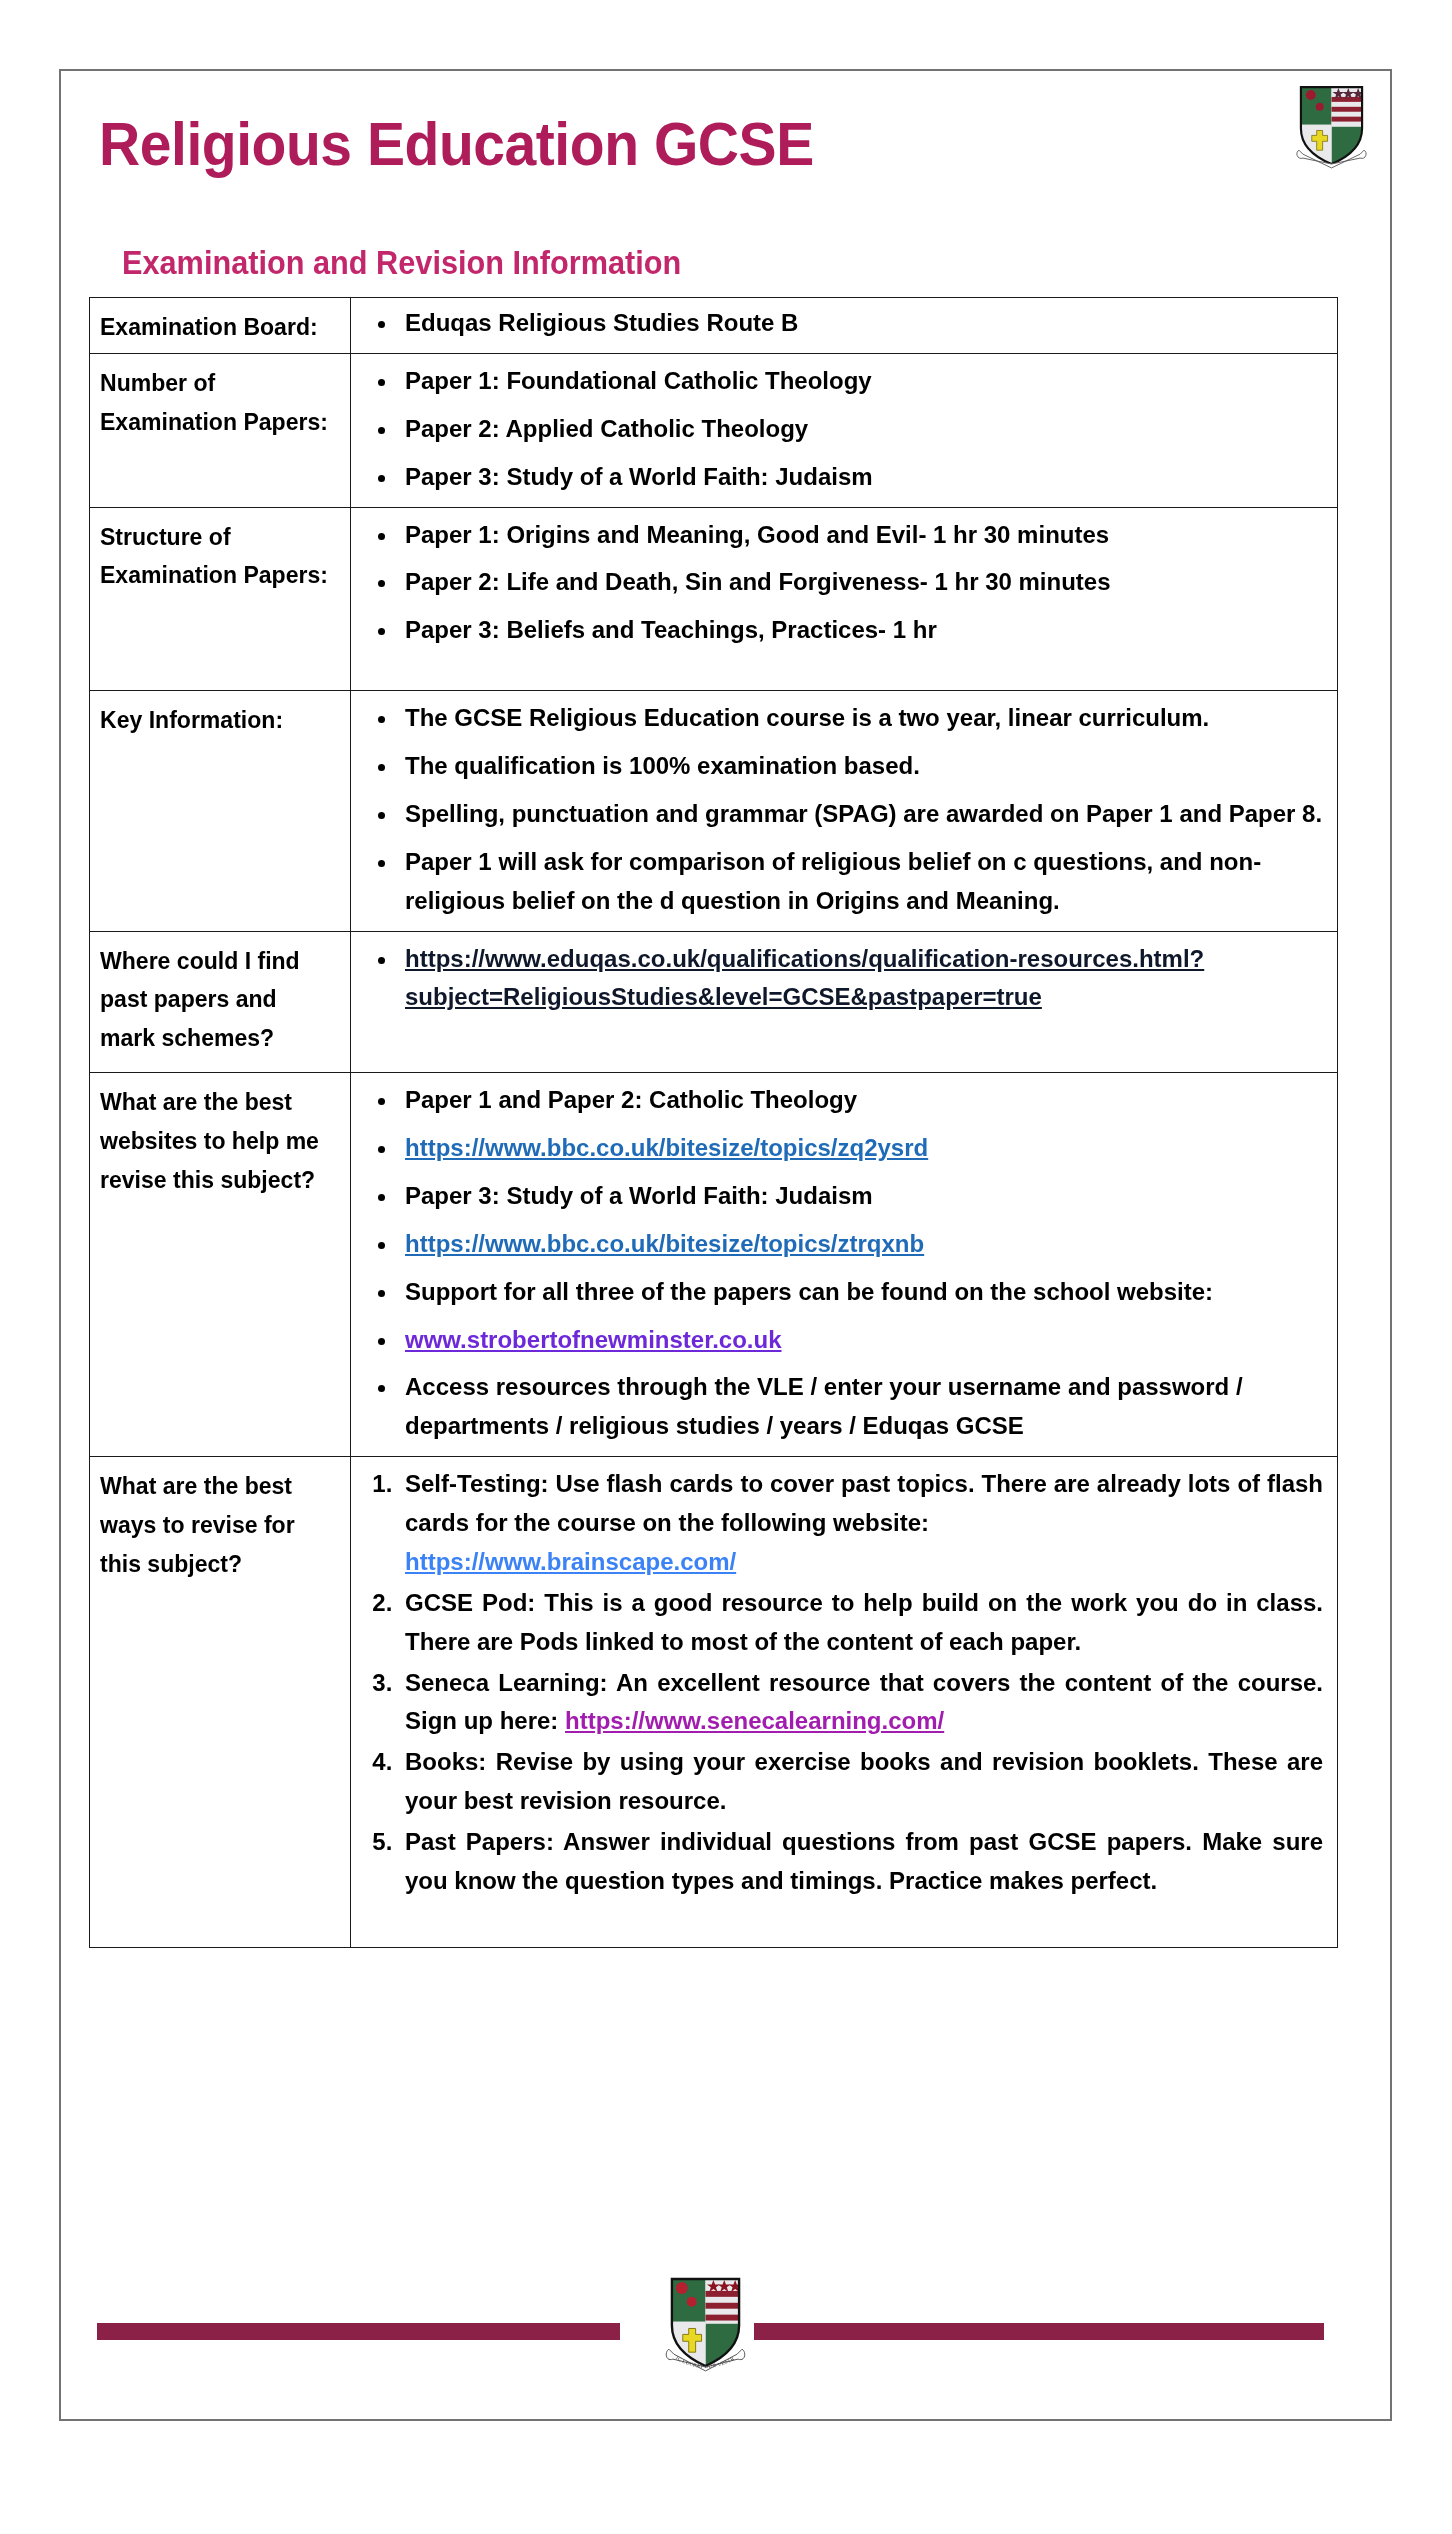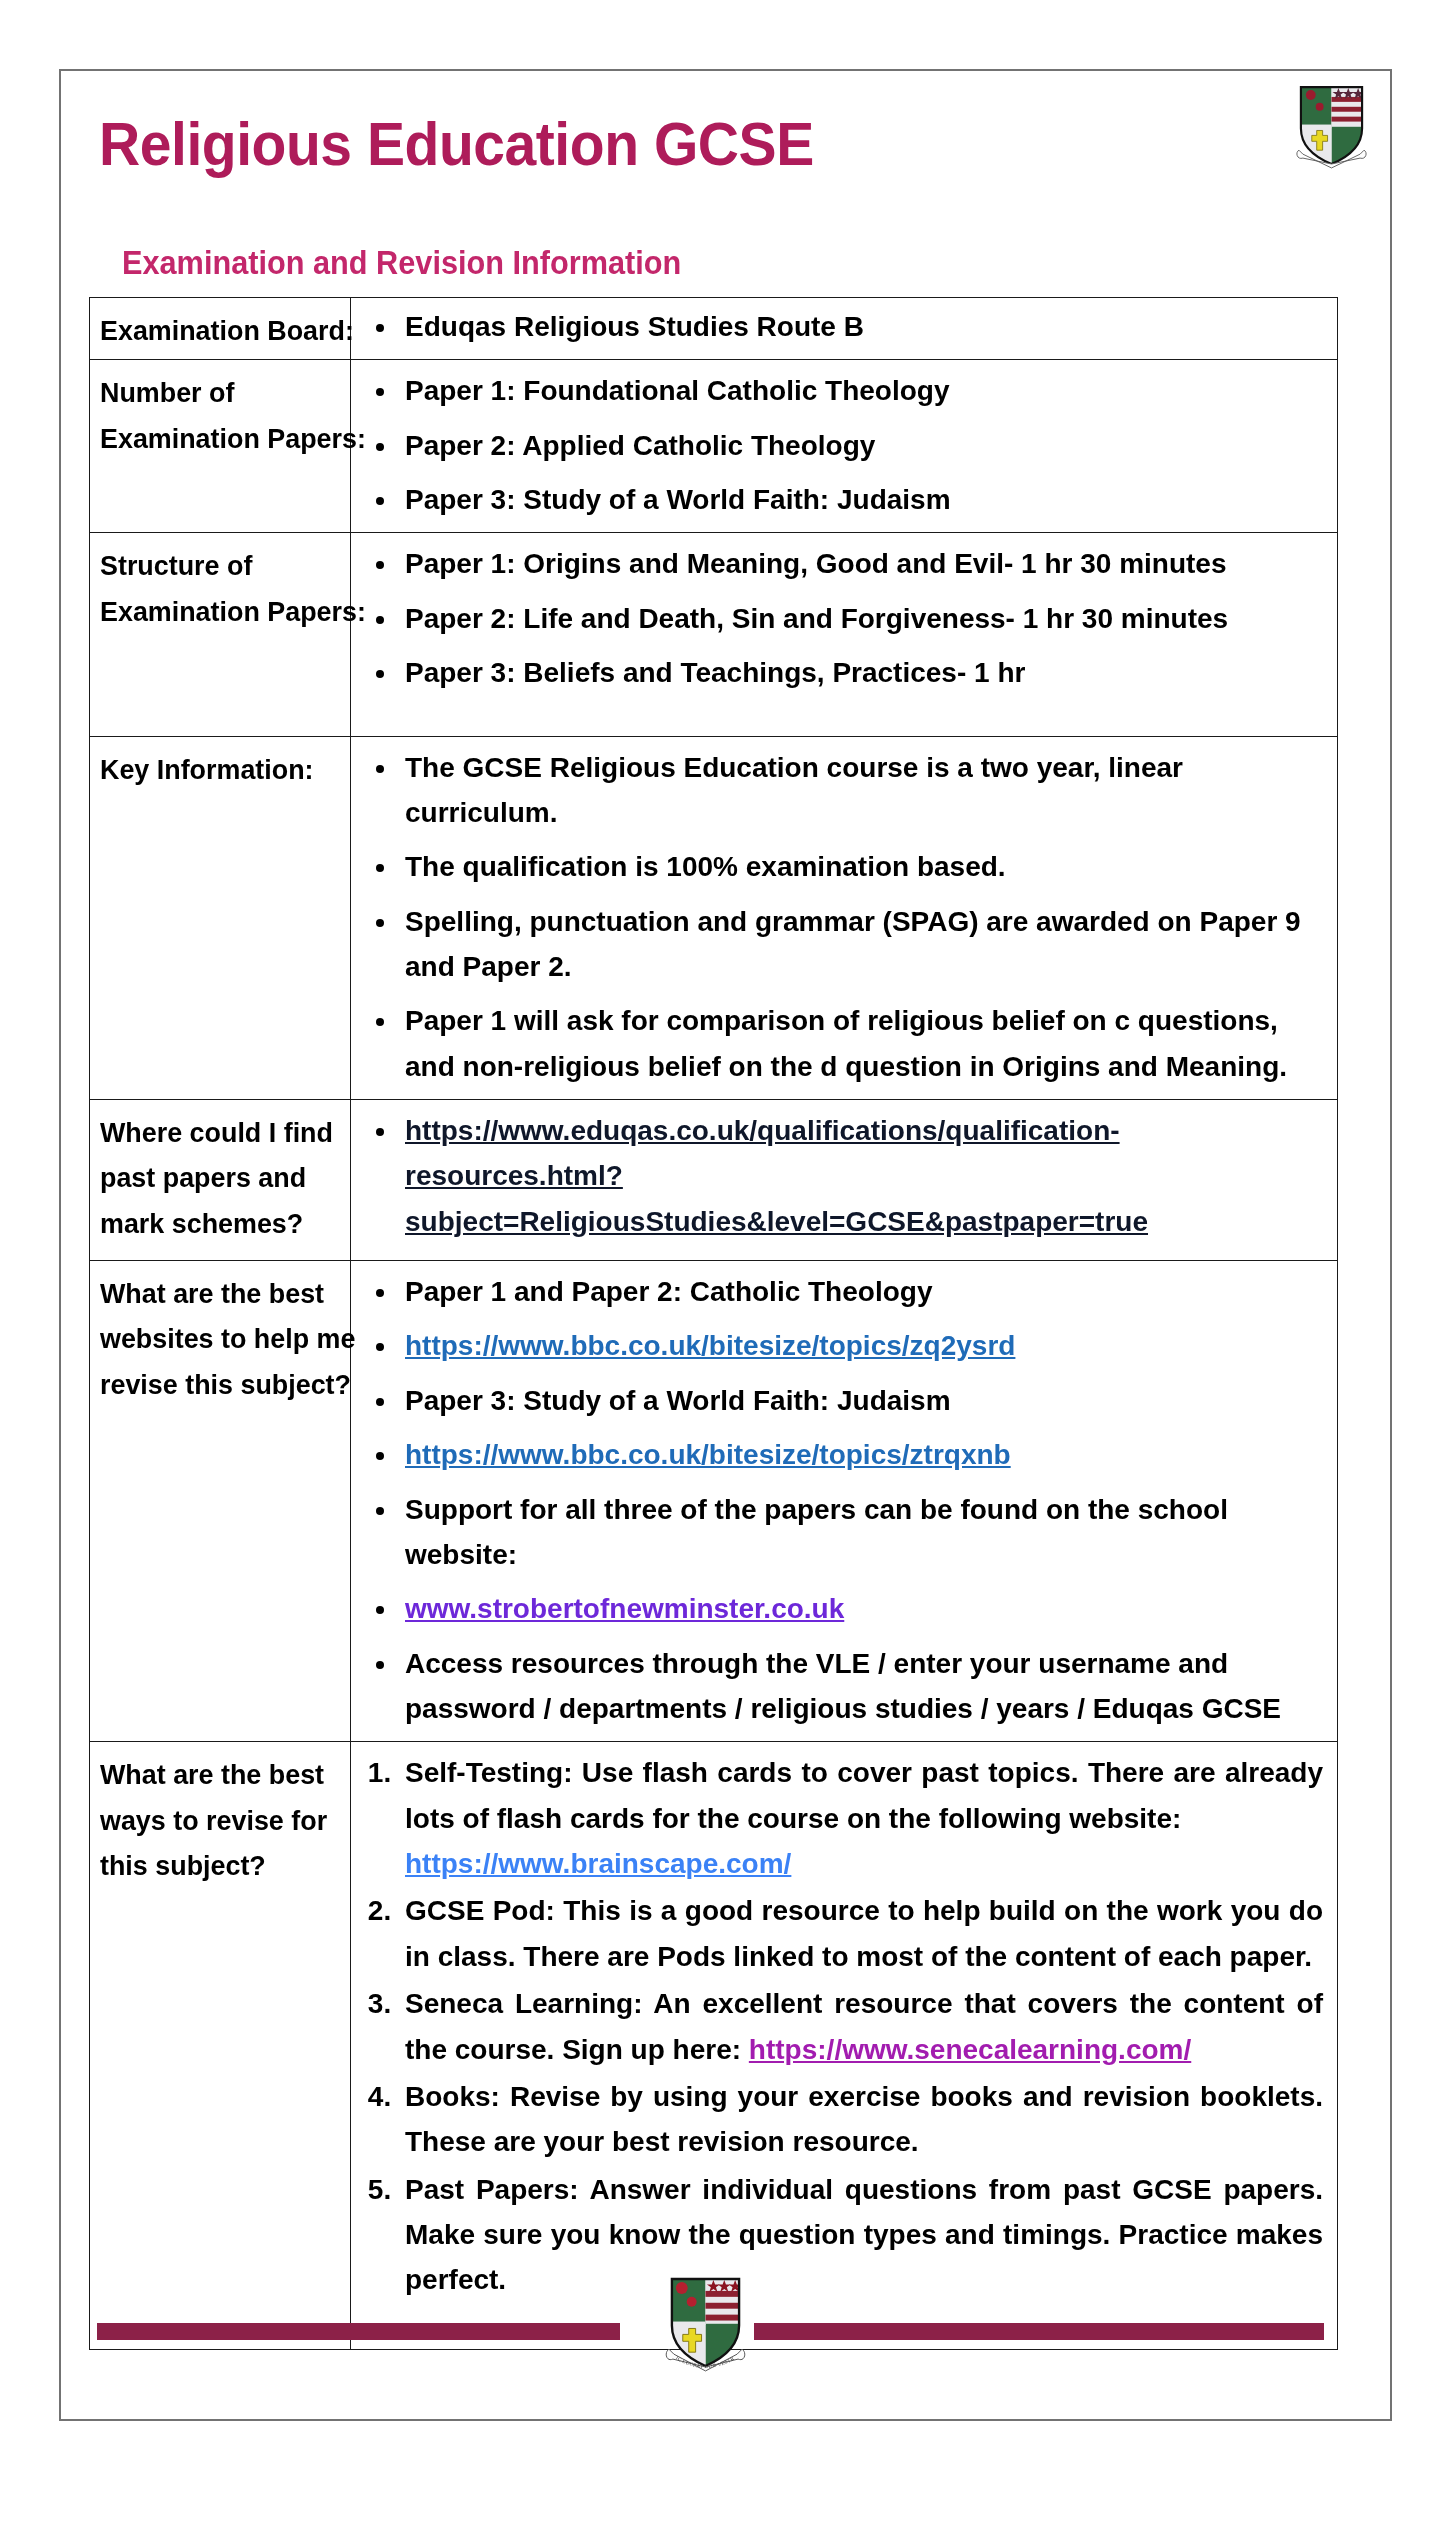--- a/index.html
+++ b/index.html
@@ -79,21 +79,21 @@
     top: 226px;
     width: 1249px;
     border-collapse: collapse;
     table-layout: fixed;
     font-family: "Liberation Sans Narrow", "Liberation Sans", sans-serif;
   }
   .info-table td {
     border: 1.5px solid #1a1a1a;
     vertical-align: top;
     padding: 8px 6px 10px 8px;
-    font-size: 28px;
+    font-size: 24px;
     line-height: 1.62;
   }
   .info-table td.label-cell {
     width: 244px;
     font-weight: bold;
     padding-left: 10px;
     padding-top: 10px;
   }
   .info-table td.content-cell {
     padding-left: 4px;
@@ -247,21 +247,21 @@
             </td>
           </tr>
           <tr class="row-key">
             <td class="label-cell">
               <span class="lbl-line">Key Information:</span>
             </td>
             <td class="content-cell">
               <ul class="blist">
                 <li><span class="txt">The GCSE Religious Education course is a two year, linear curriculum.</span></li>
                 <li><span class="txt">The qualification is 100% examination based.</span></li>
-                <li><span class="txt">Spelling, punctuation and grammar (SPAG) are awarded on Paper 9 and Paper 2.</span></li>
+                <li><span class="txt">Spelling, punctuation and grammar (SPAG) are awarded on Paper 1 and Paper 8.</span></li>
                 <li><span class="txt">Paper 1 will ask for comparison of religious belief on c questions, and non-religious belief on the d question in Origins and Meaning.</span></li>
               </ul>
             </td>
           </tr>
           <tr class="row-past">
             <td class="label-cell">
               <span class="lbl-line">Where could I find</span>
               <span class="lbl-line">past papers and</span>
               <span class="lbl-line">mark schemes?</span>
             </td>

